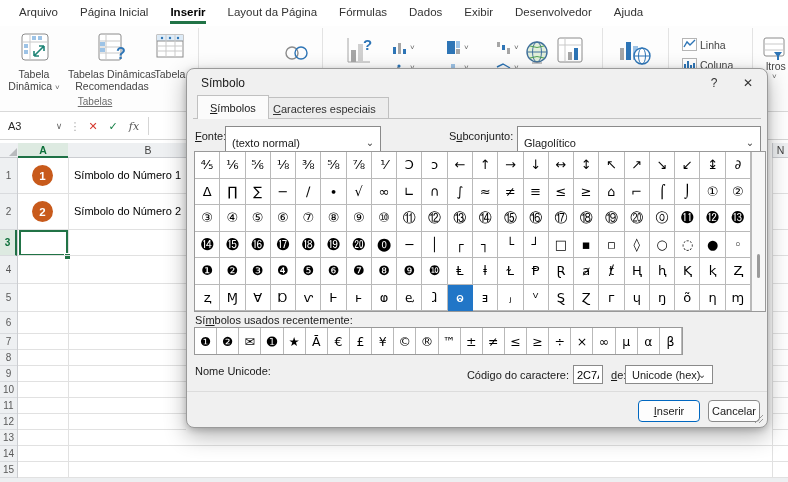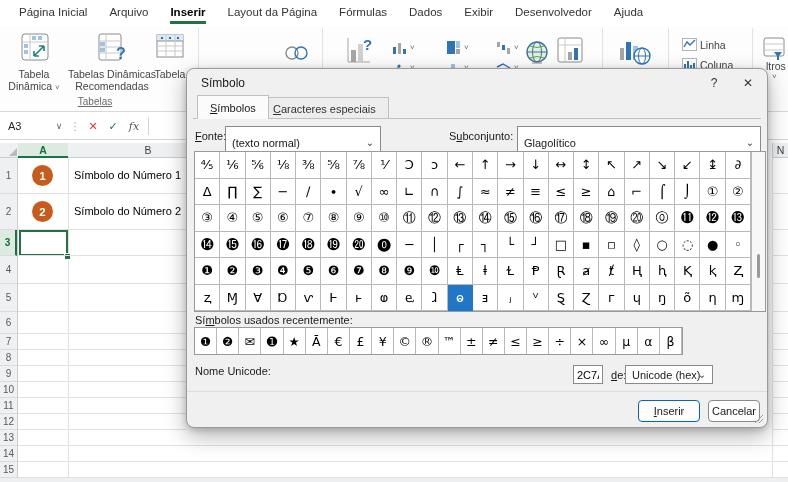--- a/index.html
+++ b/index.html
@@ -70,24 +70,24 @@
   #btn-insert{border:1px solid #0067c0;}
   #resize-grip{right:3px;bottom:3px;width:10px;height:10px;}
   
   svg{display:block;}
 </style>
 </head>
 <body>
 
 <div id="tabs-bar" class="abs">
     <div class="rtab">
+      <span>Arquivo</span>
+    </div>
+    <div class="rtab">
       <span>Página Inicial</span>
-    </div>
-    <div class="rtab">
-      <span>Arquivo</span>
     </div>
     <div class="rtab active">
       <span>Inserir</span>
     </div>
     <div class="rtab">
       <span>Layout da Página</span>
     </div>
     <div class="rtab">
       <span>Fórmulas</span>
     </div>
@@ -571,20 +571,23 @@
       <div class="rcell">≥</div>
       <div class="rcell">÷</div>
       <div class="rcell">×</div>
       <div class="rcell">∞</div>
       <div class="rcell">μ</div>
       <div class="rcell">α</div>
       <div class="rcell">β</div>
     </div>
 
   <div class="abs" style="left:8px;top:296px;">Nome Unicode:</div>
+  <div class="abs" style="left:250px;top:300px;width:132px;text-align:right;">
+    <span>Códi</span><u>g</u><span>o do caractere:</span>
+  </div>
   <input class="dlg-input" style="left: 386px; top: 296px; width: 30px; height: 19px;" value="2C7A">
   <div class="abs" style="left:424px;top:300px;">
     <u>d</u><span>e:</span>
   </div>
   <div class="combo" style="left:438px;top:296px;width:88px;height:19px;">
     <span>Unicode (hex)</span>
     <span class="chev">⌄</span>
   </div>
 
   <div class="abs" id="dlg-sep"></div>

